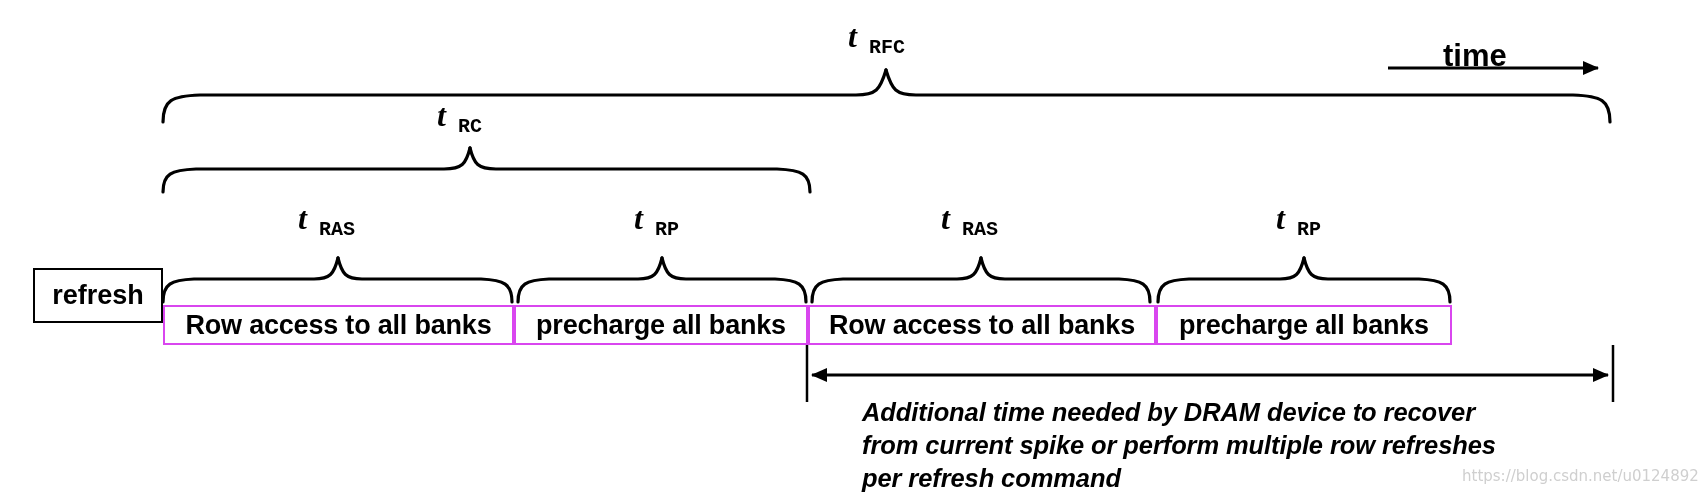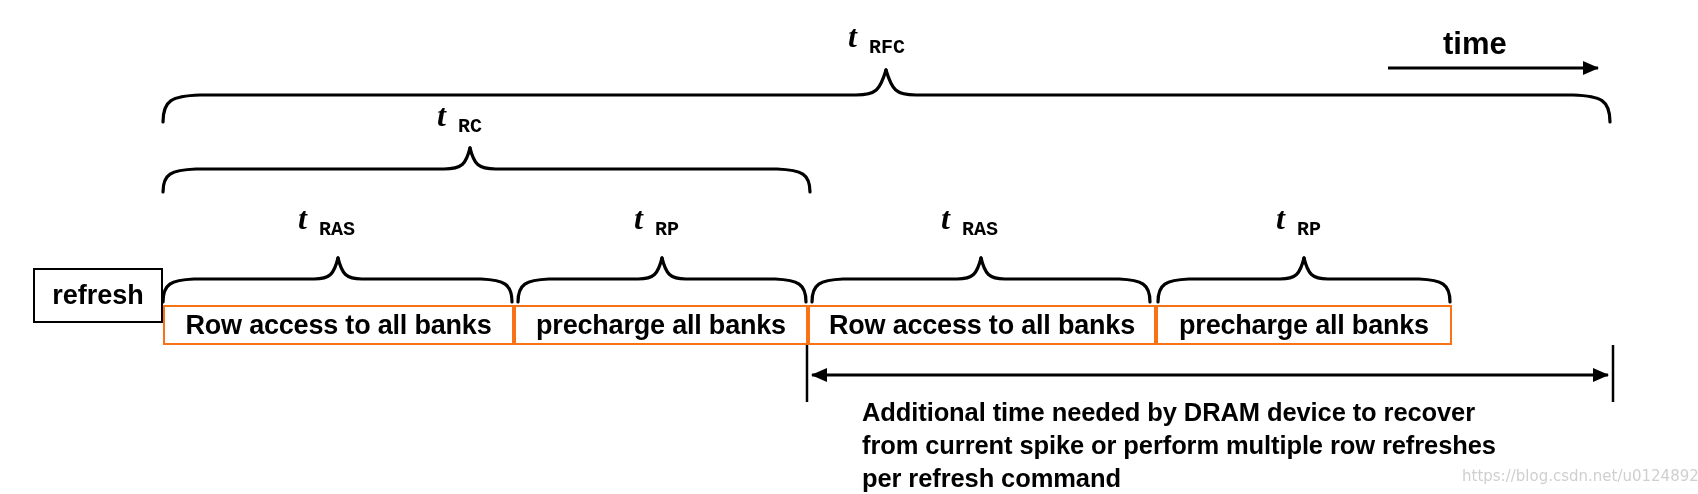--- a/index.html
+++ b/index.html
@@ -5,21 +5,21 @@
   html,body{margin:0;padding:0;background:#ffffff;}
   body{width:1698px;height:494px;position:relative;overflow:hidden;
        font-family:"Liberation Sans","DejaVu Sans",sans-serif;color:#000;}
   #stage{position:absolute;left:0;top:0;width:1698px;height:494px;}
   svg.layer{position:absolute;left:0;top:0;width:1698px;height:494px;overflow:visible;}
 
   .abs{position:absolute;}
 
   .boxlabel{
     box-sizing:border-box;
-    border:2px solid #f97316;
+    border:2px solid #d946ef;
     background:#fff;
     display:flex;align-items:center;justify-content:center;
     font-weight:bold;
     font-size:27px;
     line-height:1;
     letter-spacing:-0.2px;
     white-space:nowrap;
   }
   .refreshbox{
     box-sizing:border-box;
@@ -168,21 +168,21 @@
   </div>
 
   <div class="tlabel" style="left:941px;top:202px;">
     <span class="base">t</span><span class="sub">RAS</span>
   </div>
 
   <div class="tlabel" style="left:1276px;top:202px;">
     <span class="base">t</span><span class="sub">RP</span>
   </div>
 
-  <div class="timelabel" style="left:1443px;top:26px;text-align:right;">time</div>
+  <div class="timelabel" style="left:1443px;top:38px;text-align:right;">time</div>
 
-  <div class="bottomtext" style="left:862px;top:396px;width:720px;">Additional time needed by DRAM device to recover
+  <div class="bottomtext" style="left:862px;top:396px;width:720px;font-style:italic;">Additional time needed by DRAM device to recover
 from current spike or perform multiple row refreshes
 per refresh command</div>
 
   <div class="watermark" style="left:1462px;top:467px;">https://blog.csdn.net/u012489238</div>
 
 </div>
 
 </body></html>

